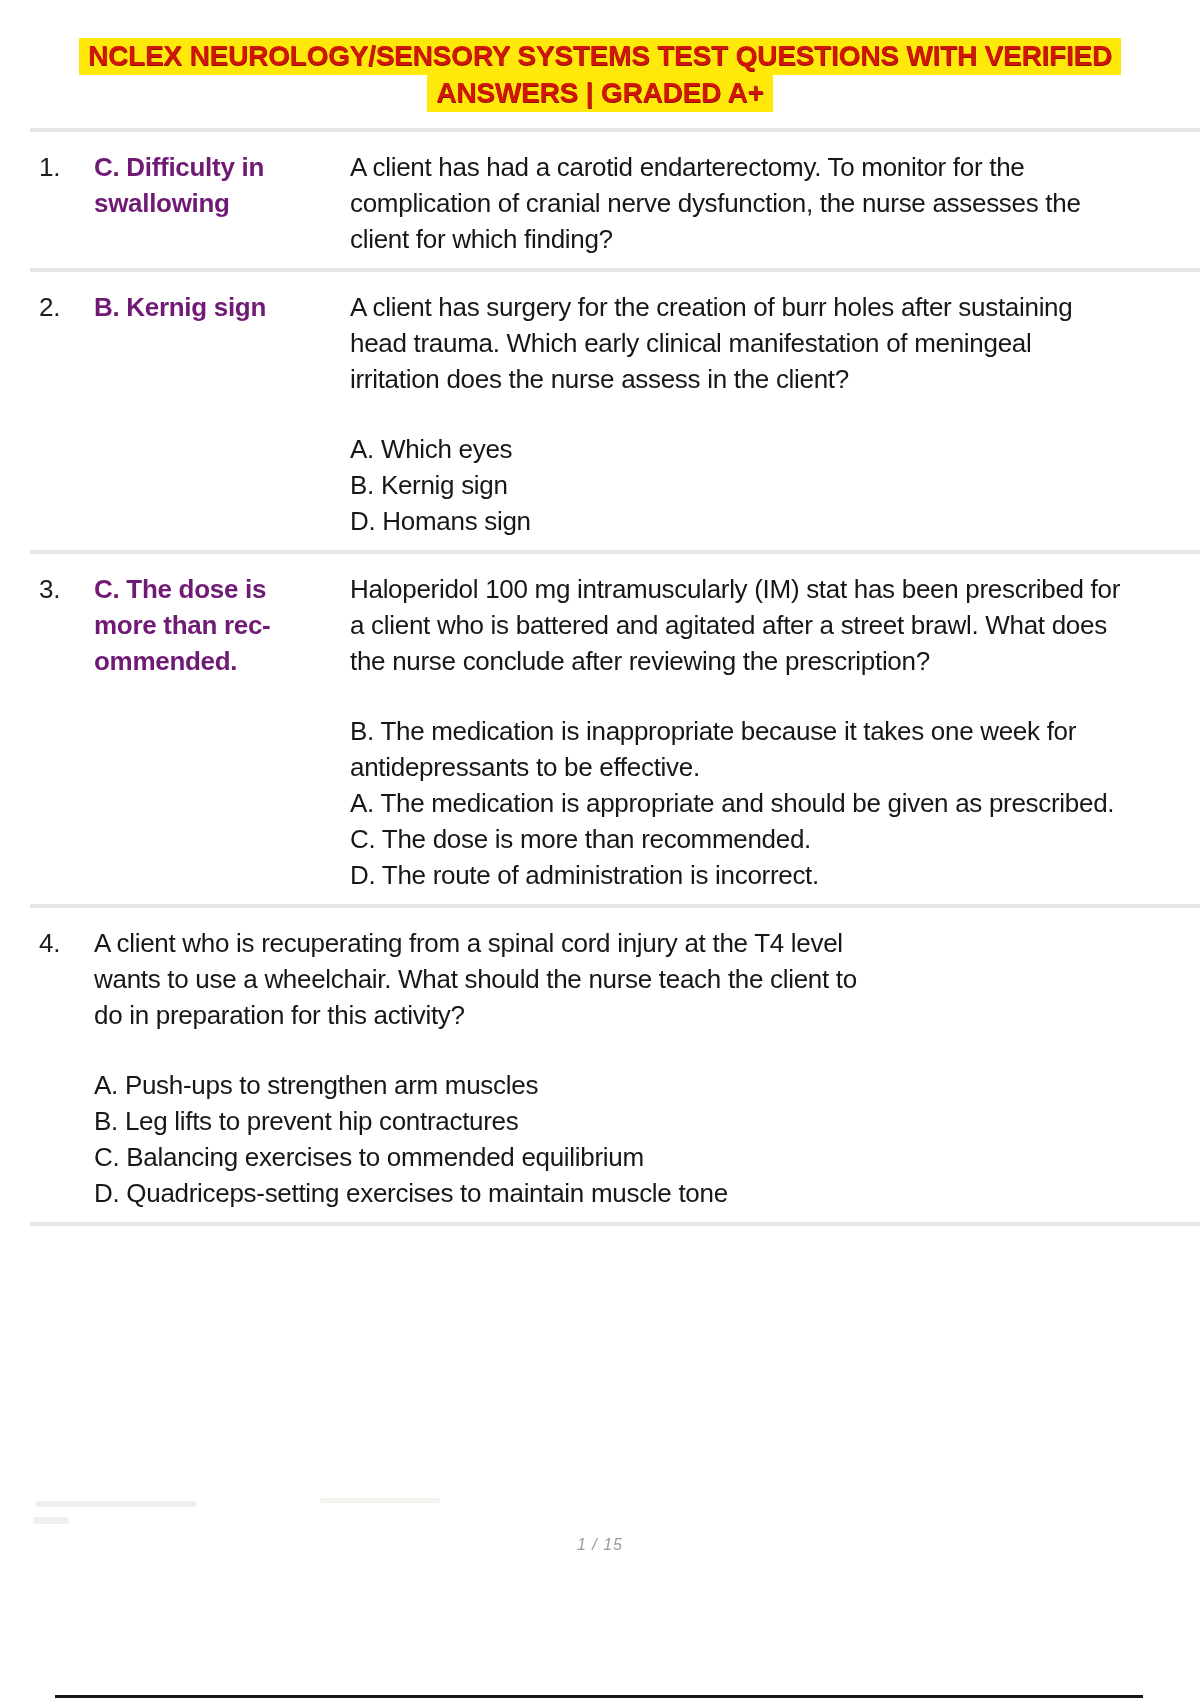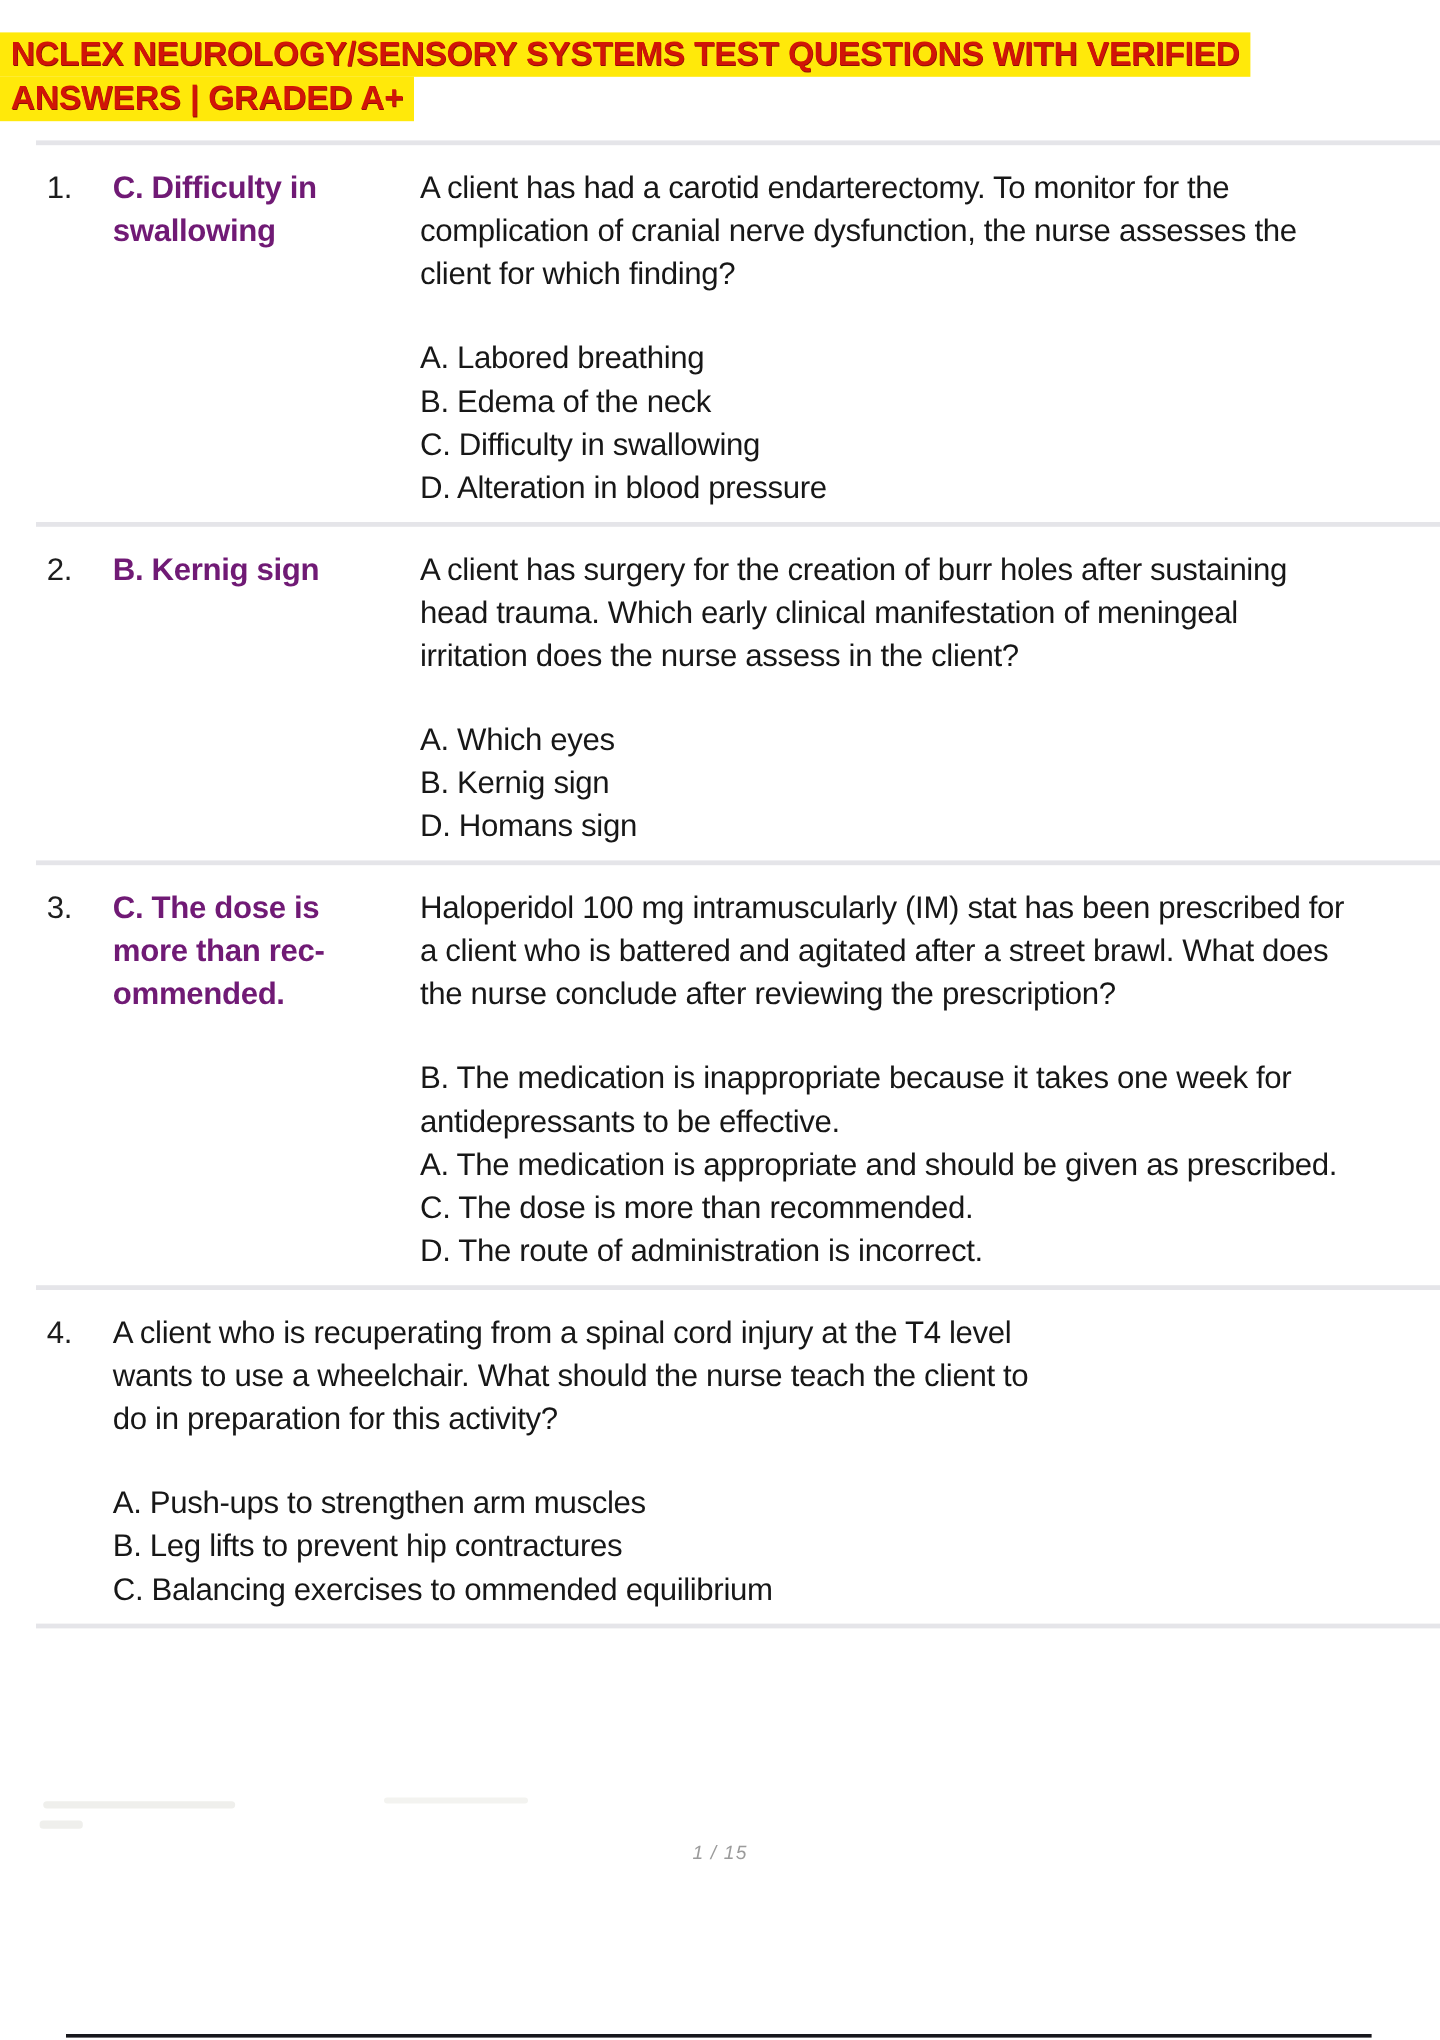--- a/index.html
+++ b/index.html
@@ -6,21 +6,22 @@
   .page{
     position:relative;
     width:1200px;height:1700px;
     background:#ffffff;
     font-family:"Liberation Sans",sans-serif;
     color:#161616;
     overflow:hidden;
   }
   
   .title-wrap{
-    padding-top:27px;
+    padding-top:38px;
+    text-align:center;
     font-weight:bold;
     font-size:28px;
     line-height:34px;
   }
   .hl{
     display:inline-block;
     background:#ffe90a;
     color:#d11507;
     padding:1px 9px 2px 9px;
     text-shadow:0.5px 0.7px 0 #8a1006;
@@ -100,26 +101,20 @@
     <span class="hl">ANSWERS | GRADED A+</span>
   </div>
 
   <div class="content">
   <div class="item">
     <div class="col-num">1.</div>
     <div class="col-answer">C. Difficulty in
 swallowing</div>
     <div class="col-question">
       <div>A client has had a carotid endarterectomy. To monitor for the complication of cranial nerve dysfunction, the nurse assesses the client for which finding?</div>
-      <div class="options">
-            <div>A. Labored breathing</div>
-            <div>B. Edema of the neck</div>
-            <div>C. Difficulty in swallowing</div>
-            <div>D. Alteration in blood pressure</div>
-          </div>
     </div>
   </div>
 
   <div class="item">
     <div class="col-num">2.</div>
     <div class="col-answer">B. Kernig sign</div>
     <div class="col-question">
       <div>A client has surgery for the creation of burr holes after sustaining head trauma. Which early clinical manifestation of meningeal irritation does the nurse assess in the client?</div>
       <div class="options">
             <div>A. Which eyes</div>
@@ -146,20 +141,21 @@
   </div>
 
   <div class="item">
     <div class="col-num">4.</div>
     <div class="col-question">
       <div>A client who is recuperating from a spinal cord injury at the T4 level wants to use a wheelchair. What should the nurse teach the client to do in preparation for this activity?</div>
       <div class="options">
             <div>A. Push-ups to strengthen arm muscles</div>
             <div>B. Leg lifts to prevent hip contractures</div>
             <div>C. Balancing exercises to ommended equilibrium</div>
+            <div>D. Quadriceps-setting exercises to maintain muscle tone</div>
           </div>
     </div>
   </div>
 </div>
 
   <div class="end-rule"></div>
 
   <div class="artifact a1"></div>
   <div class="artifact a2"></div>
   <div class="artifact a3"></div>

